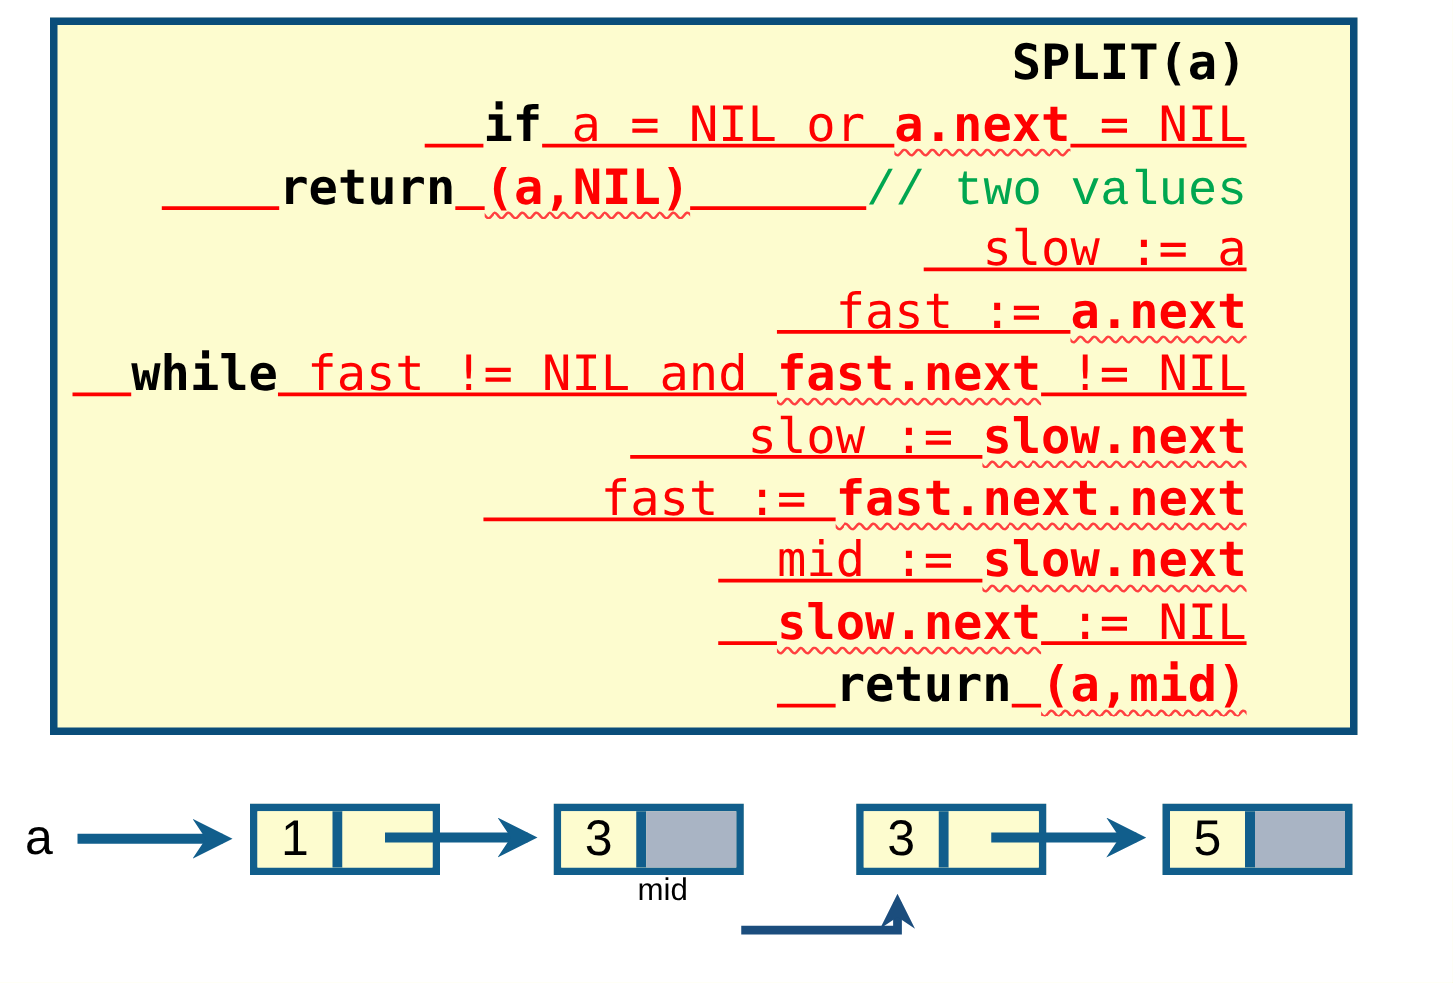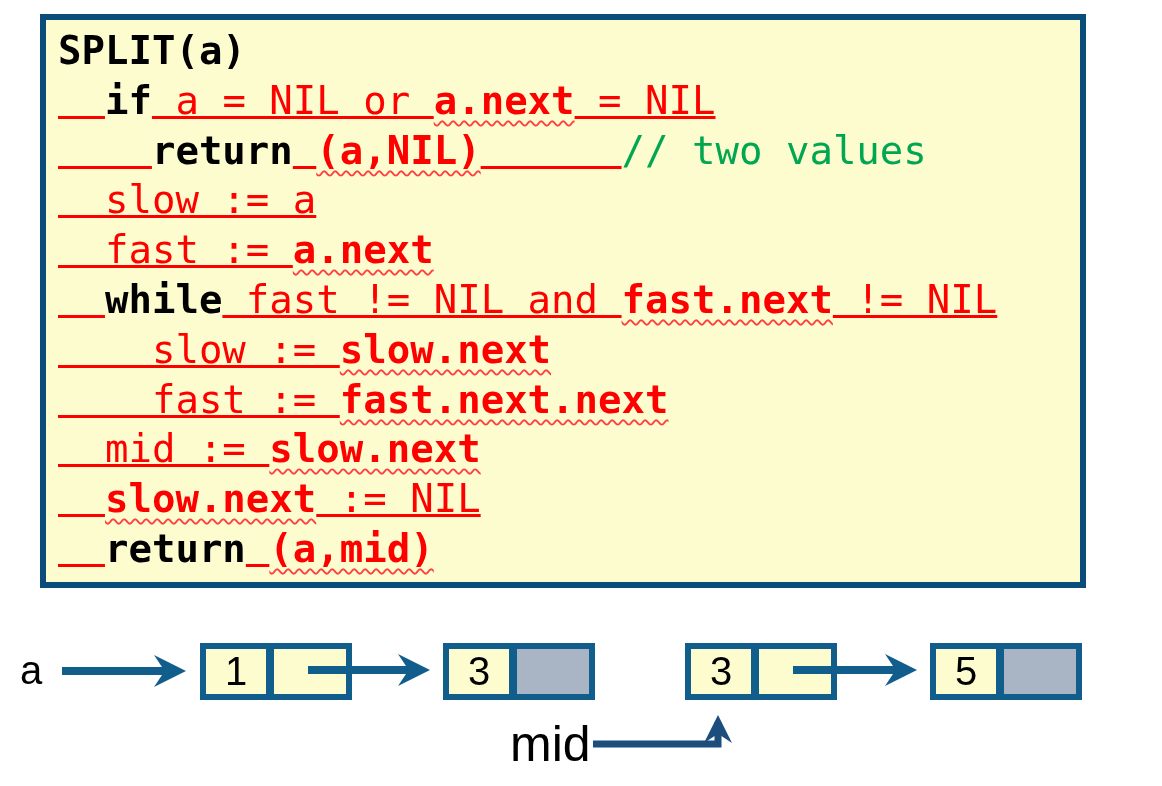--- a/index.html
+++ b/index.html
@@ -17,39 +17,40 @@
   #stage{
     position:relative;width:1162px;height:786px;background:#ffffff;
     overflow:hidden;font-family:"Liberation Sans",sans-serif;
   }
 
   
   #codebox{
     position:absolute;left:40px;top:14px;width:1046px;height:574px;
     box-sizing:border-box;border:6px solid var(--box-border);
     background:var(--box-fill);
+    text-align:right;
   }
   #code{
     position:absolute;left:12px;top:6px;
     font-family:"DejaVu Sans Mono","Liberation Mono",monospace;
     font-size:39px;line-height:49.8px;white-space:pre;color:var(--black);
   }
   .code-line{height:49.8px;}
   .kw{color:var(--black);font-weight:bold;}
   .red{color:var(--red);text-decoration:underline;}
   .sq{
     color:var(--red);
     text-decoration-line:underline;
     text-decoration-style:wavy;
     text-decoration-color:var(--squiggle);
     text-decoration-thickness:2px;
     text-underline-offset:6px;
     font-weight:bold;
   }
-  .cmt{color:var(--green);}
+  .cmt{color:var(--green);font-family:Liberation Mono, monospace;}
 
   
   .node{
     position:absolute;top:643px;width:152px;height:57px;box-sizing:border-box;
     border:6px solid var(--node-border);background:var(--box-fill);
     display:flex;
   }
   .node .val{
     width:68px;box-sizing:border-box;border-right:8px solid var(--node-border);
     display:flex;align-items:center;justify-content:center;
@@ -60,21 +61,21 @@
   #node-1{left:200px;}
   #node-2{left:443px;}
   #node-3{left:685px;}
   #node-4{left:930px;}
 
   .list-label{
     position:absolute;color:var(--black);
     font-size:40px;line-height:40px;
   }
   #label-a{left:20px;top:650px;}
-  #label-mid{left:510px;top:724px;font-size:50px;}
+  #label-mid{left:510px;top:692px;font-size:25px;}
 
   #arrows{position:absolute;left:0;top:0;width:1162px;height:786px;pointer-events:none;}
 </style>
 </head>
 <body>
 
 <div id="stage">
 
   <div id="codebox">
     <div id="code"><div class="code-line"><span class="kw">SPLIT(a)</span></div><div class="code-line"><span class="red">  </span><span class="kw">if</span><span class="red"> a = NIL or </span><span class="sq">a.next</span><span class="red"> = NIL</span></div><div class="code-line"><span class="red">    </span><span class="kw">return</span><span class="red"> </span><span class="sq">(a,NIL)</span><span class="red">      </span><span class="cmt">// two values</span></div><div class="code-line"><span class="red">  slow := a</span></div><div class="code-line"><span class="red">  fast := </span><span class="sq">a.next</span></div><div class="code-line"><span class="red">  </span><span class="kw">while</span><span class="red"> fast != NIL and </span><span class="sq">fast.next</span><span class="red"> != NIL</span></div><div class="code-line"><span class="red">    slow := </span><span class="sq">slow.next</span></div><div class="code-line"><span class="red">    fast := </span><span class="sq">fast.next.next</span></div><div class="code-line"><span class="red">  mid := </span><span class="sq">slow.next</span></div><div class="code-line"><span class="red">  </span><span class="sq">slow.next</span><span class="red"> := NIL</span></div><div class="code-line"><span class="red">  </span><span class="kw">return</span><span class="red"> </span><span class="sq">(a,mid)</span></div></div>

